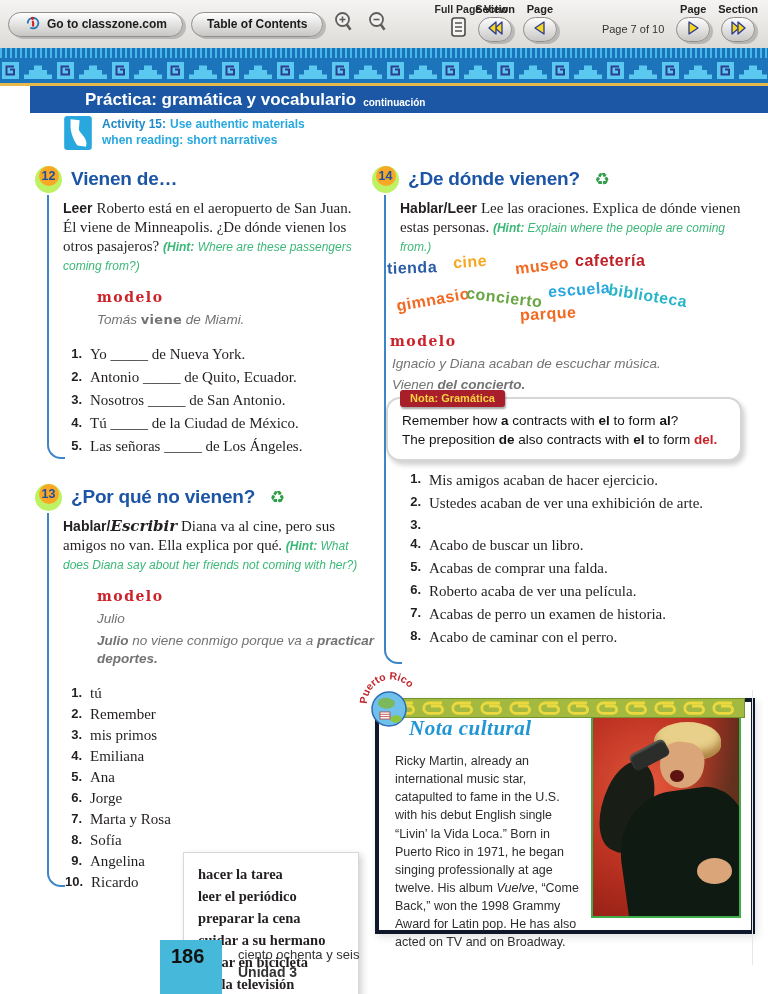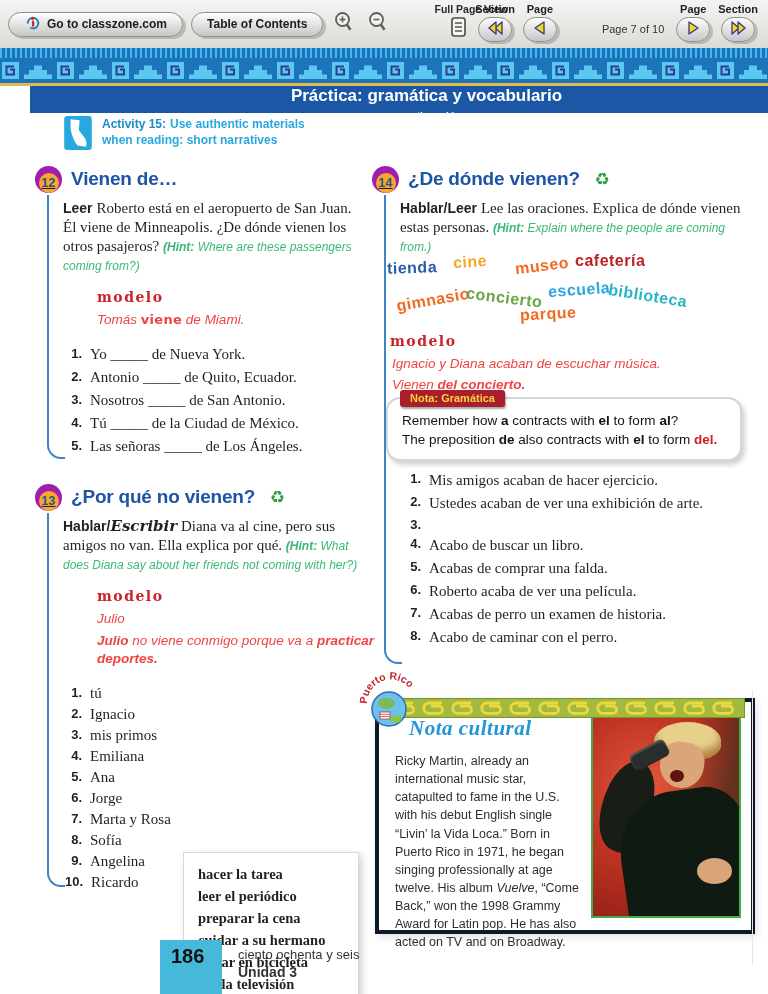--- a/index.html
+++ b/index.html
@@ -24,37 +24,37 @@
           border:1.5px solid #8f8e8c;box-shadow:3px 2px 0 rgba(90,90,88,.3);
           display:flex;align-items:center;justify-content:center;padding:0;cursor:pointer;}
   .indicator{font:400 11px "Liberation Sans",sans-serif;color:#333;margin-top:20px;padding:0 4px;white-space:nowrap;margin-left:33px;}
 
   
   .stripes{position:absolute;left:0;top:48px;width:768px;height:10px;
            background:repeating-linear-gradient(90deg,#45b8e8 0 2px,#1b74bb 2px 5px);}
   .aztec{position:absolute;left:0;top:58px;width:768px;height:25px;line-height:0;}
   .goldline{position:absolute;left:0;top:83px;width:768px;height:3px;background:#e6b94d;}
   .titlebar{position:absolute;left:30px;top:86px;width:738px;height:27px;background:#1b57a5;
-            display:flex;align-items:center;padding-left:55px;box-sizing:border-box;flex-direction:column;}
+            display:flex;align-items:center;padding-left:55px;box-sizing:border-box;}
   .title{font:700 17px "Liberation Sans",sans-serif;color:#fff;}
   .title-suffix{font:700 10px "Liberation Sans",sans-serif;color:#fff;margin-left:7px;margin-top:5px;}
 
   
   .activity-note{position:absolute;left:64px;top:116px;display:flex;gap:10px;align-items:flex-start;}
   .ca-icon{line-height:0;}
   .an-text{font:700 12px/1.35 "Liberation Sans",sans-serif;color:#29a8df;}
   .an-label{color:#1e8bc6;margin-right:4px;}
 
   
   .col-left{position:absolute;left:35px;top:165px;width:330px;}
   .col-right{position:absolute;left:372px;top:165px;width:392px;}
   .act{position:absolute;left:0;width:100%;}
   #act12{top:0;} #act13{top:318px;} #act14{top:0;}
   .act-head{display:flex;align-items:center;gap:9px;height:28px;}
-  .badge{width:27px;height:27px;border-radius:50%;background:#a21caf;display:flex;align-items:flex-end;justify-content:center;flex:0 0 auto;text-decoration:underline;}
+  .badge{width:27px;height:27px;border-radius:50%;background:#bef264;display:flex;align-items:flex-start;justify-content:center;flex:0 0 auto;}
   .badge-in{width:20px;height:20px;border-radius:50%;background:#f9a825;color:#1b4fa0;
             font:700 12.5px "Liberation Sans",sans-serif;display:flex;align-items:center;justify-content:center;}
   .acttitle{font:700 19px "Liberation Sans",sans-serif;color:#1c55a5;margin:0;letter-spacing:-.2px;}
   .recycle{color:#2e9e49;font:700 17px "DejaVu Sans",sans-serif;margin-left:6px;}
   .bracket{position:absolute;left:12px;width:16px;border-left:2.5px solid #3d85c6;
            border-bottom:2.5px solid #3d85c6;border-bottom-left-radius:14px;}
   #act12 .bracket{top:30px;height:262px;}
   #act13 .bracket{top:30px;height:372px;}
   #act14 .bracket{top:30px;height:467px;}
 
@@ -63,21 +63,21 @@
   .sg-lead{font:700 14px "Liberation Sans",sans-serif;}
   .sg-leadscript{font:700 15px "DejaVu Serif",serif;font-style:italic;}
   .sg-hint{font:italic 400 12px "Liberation Sans",sans-serif;color:#3cb878;}
   .sg-hintb{font:italic 700 12px "Liberation Sans",sans-serif;color:#3cb878;}
   .sg-b{font-weight:700;}
   .sg-i{font-style:italic;}
   .sg-red{color:#cc2027;font-weight:700;}
   .sg-hand{font-style:normal;font-weight:700;font-family:"DejaVu Sans",sans-serif;font-size:13px;letter-spacing:.3px;}
 
   .modelo{margin:14px 0 0 62px;font:700 14px "DejaVu Serif",serif;color:#cc2229;letter-spacing:1.5px;}
-  .model{margin:6px 0 0 62px;font:italic 400 13.5px/18px "Liberation Sans",sans-serif;color:#ef4444;}
+  .model{margin:6px 0 0 62px;font:italic 400 13.5px/18px "Liberation Sans",sans-serif;color:#737373;}
   #act13 .model-answer{width:295px;margin-top:4px;}
 
   .numlist{list-style:none;margin:16px 0 0 30px;padding:0;}
   .numlist li{display:flex;gap:8px;margin-bottom:4px;font:400 15px/19px "Liberation Serif",serif;}
   .numlist .n{font:700 13px "Liberation Sans",sans-serif;min-width:17px;text-align:right;padding-top:1px;}
   #act13 .numlist li{margin-bottom:2px;}
   #act14 .numlist{position:absolute;left:2px;top:305px;margin:0 0 0 30px;}
   #act14 .numlist li{margin-bottom:3px;line-height:20px;}
   #act14 .numlist .t{max-width:296px;}
 
@@ -330,21 +330,21 @@
       <p class="model">Julio</p>
       <p class="model model-answer"><span class="sg-b">Julio</span><span> no viene conmigo porque va a </span><span class="sg-b">practicar deportes.</span></p>
       <div class="thirteen-row">
         <ol class="numlist">
             <li>
               <span class="n">1.</span>
               <span class="t">tú</span>
             </li>
             <li>
               <span class="n">2.</span>
-              <span class="t">Ignacio</span>
+              <span class="t">Remember</span>
             </li>
             <li>
               <span class="n">3.</span>
               <span class="t">mis primos</span>
             </li>
             <li>
               <span class="n">4.</span>
               <span class="t">Emiliana</span>
             </li>
             <li>

